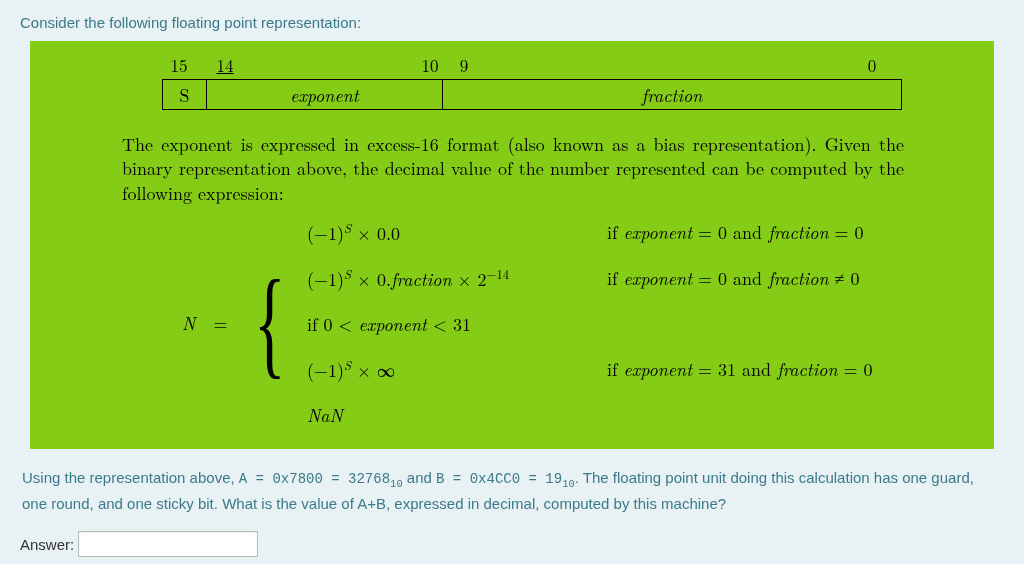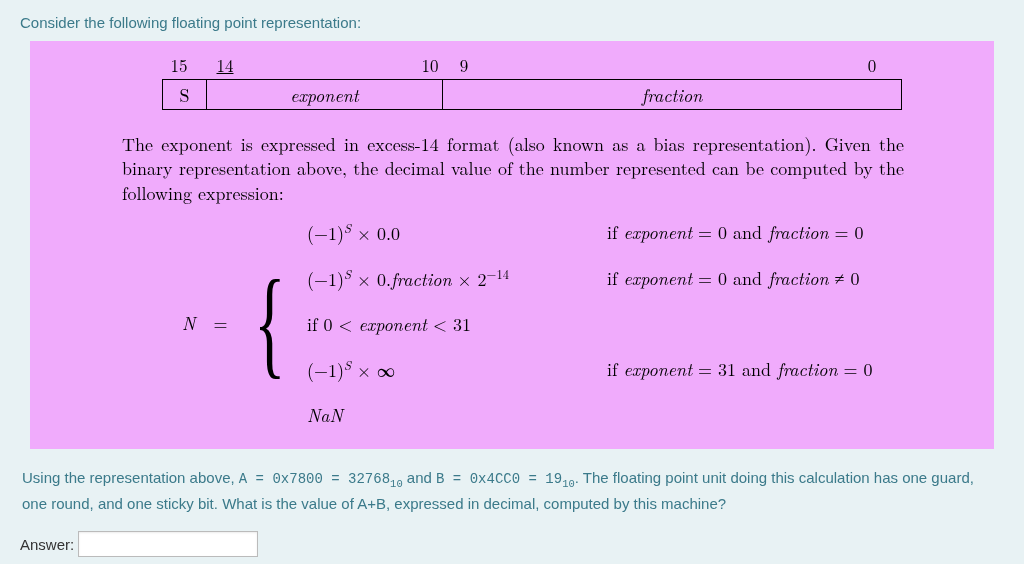--- a/index.html
+++ b/index.html
@@ -15,21 +15,21 @@
     height: 564px;
     padding: 14px 20px 20px 20px;
     position: relative;
   }
   .prompt-line {
     color: #3b7a8a;
     font-size: 15px;
     margin-bottom: 10px;
   }
   .white-box {
-    background: #f0abfc;
+    background: #84cc16;
     margin: 0 10px 18px 10px;
     padding: 12px 90px 22px 92px;
     font-family: "Latin Modern Roman", "CMU Serif", Georgia, serif;
     color: #000;
   }
   .bit-labels {
     display: flex;
     font-size: 17px;
     margin-left: 40px;
     margin-bottom: 2px;
@@ -124,21 +124,21 @@
       <span class="bl-gap2"></span>
       <span class="bl-0">0</span>
     </div>
 
     <div class="bit-table">
       <div class="cell-s">S</div>
       <div class="cell-exp">exponent</div>
       <div class="cell-frac">fraction</div>
     </div>
 
-    <div class="paragraph">The exponent is expressed in excess-14 format (also known as a bias representation). Given the binary representation above, the decimal value of the number represented can be computed by the following expression:</div>
+    <div class="paragraph">The exponent is expressed in excess-16 format (also known as a bias representation). Given the binary representation above, the decimal value of the number represented can be computed by the following expression:</div>
 
     <div class="formula-block">
       <span class="neq ital">N</span>
       <span class="neq" style="font-style:normal;margin-right:14px;">=</span>
       <span class="brace">{</span>
       <div class="cases">
         <div class="case-row">
           <div class="case-left">(−1)<sup class="ital">S</sup> × 0.0</div>
           <div class="case-right">if <span class="ital">exponent</span> = 0 and <span class="ital">fraction</span> = 0</div>
         </div>

